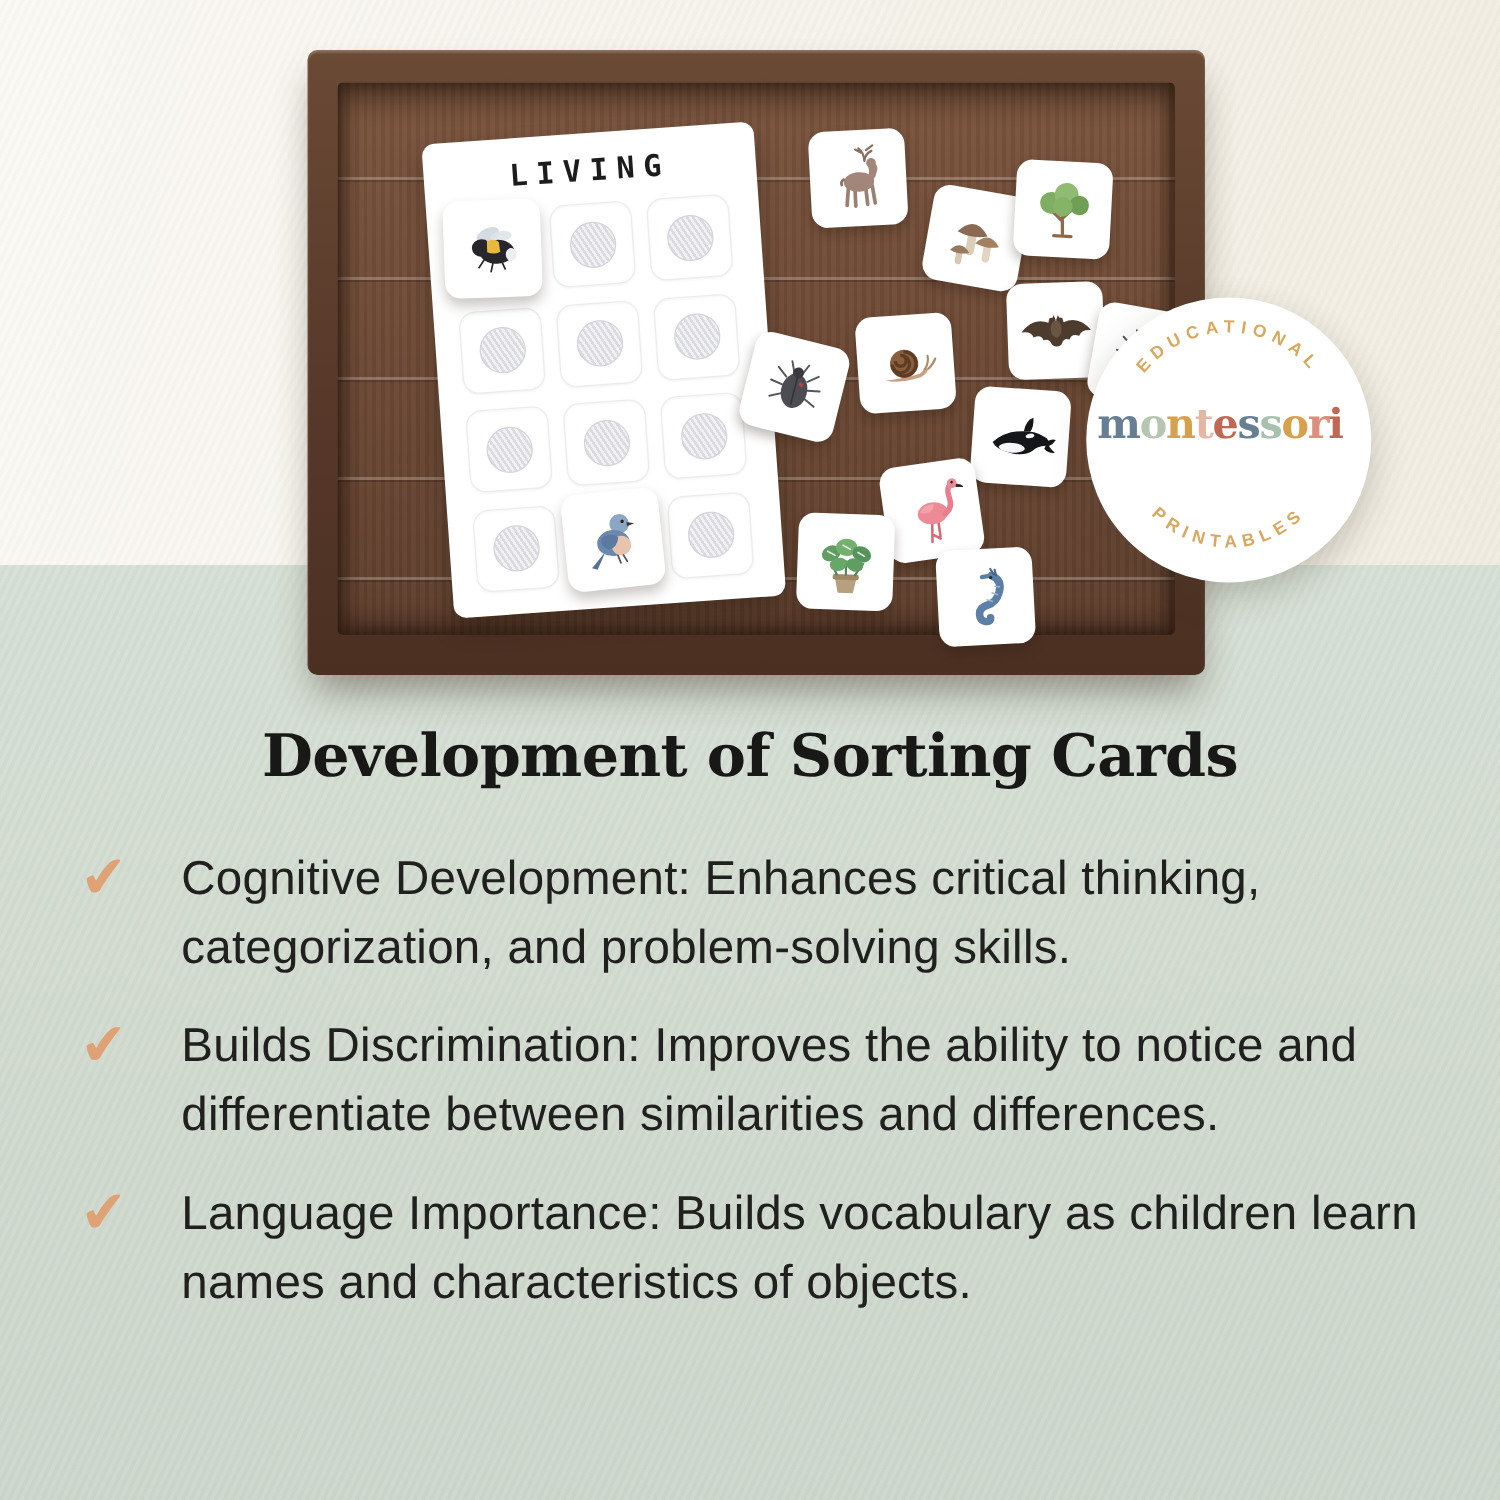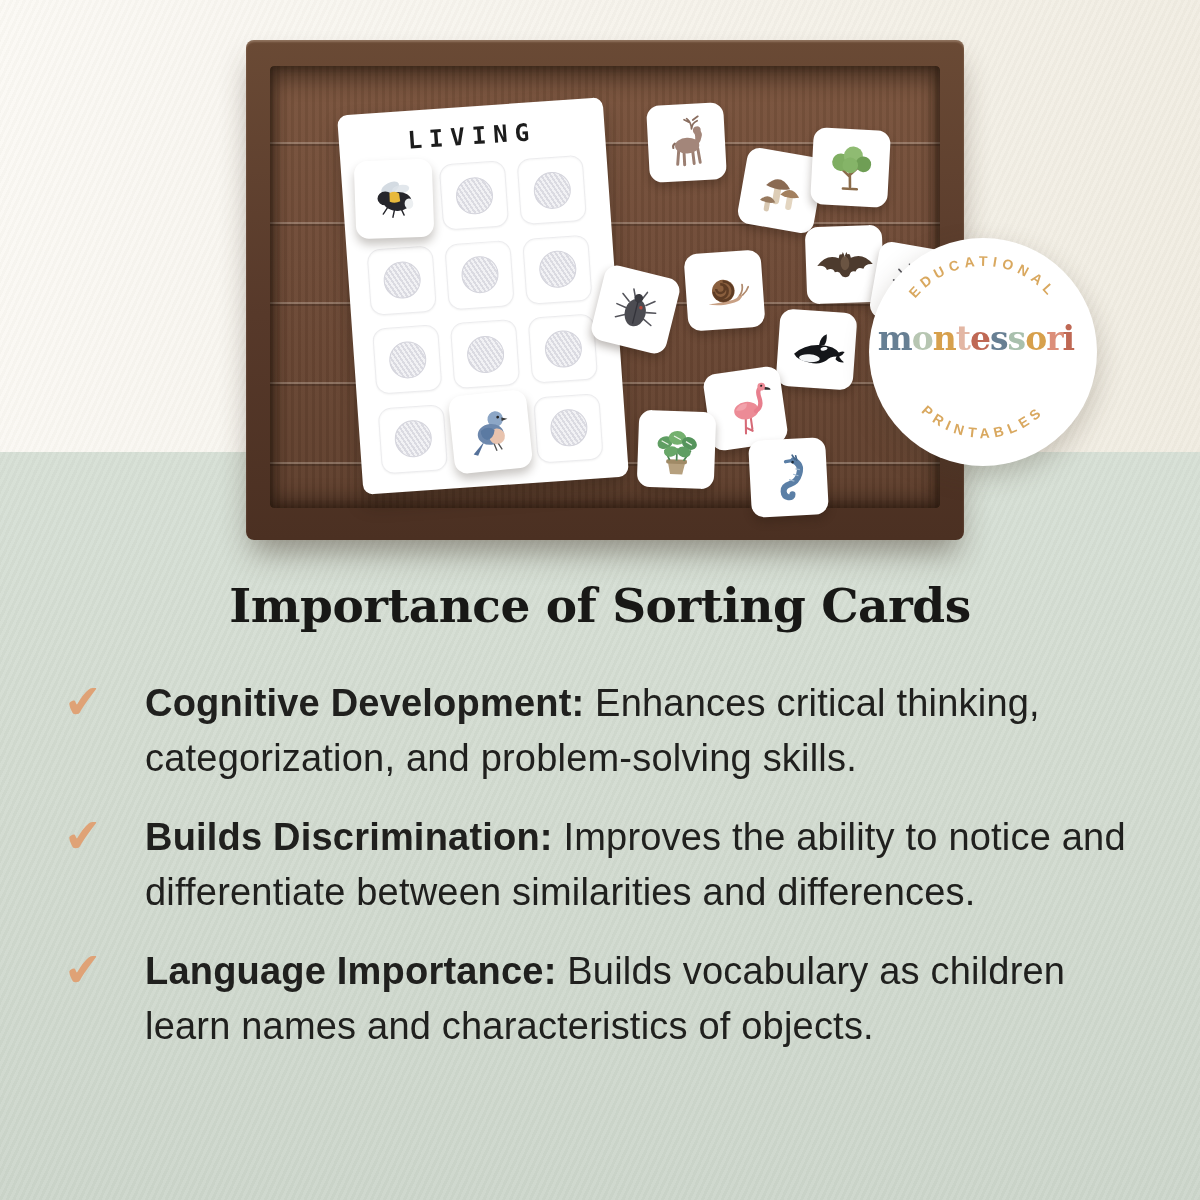--- a/index.html
+++ b/index.html
@@ -110,21 +110,21 @@
     display:grid; grid-template-columns:83px 1fr; align-items:start;
     margin-bottom:24px;
   }
   .check {
     font-family:"DejaVu Sans", sans-serif; font-size:46px; line-height:55px;
     color:#dfa276; transform:rotate(-4deg); transform-origin:left top;
   }
   .bullet-text {
     font-size:38px; line-height:55px; color:#20201e; letter-spacing:0.2px;
   }
-  .bullet-text b { font-weight:bold; }
+  .bullet-text b { font-weight:normal; }
 </style>
 </head>
 <body>
 
 <div class="bg-top"></div>
 <div class="bg-bottom"></div>
 
 <div class="tray">
   <div class="tray-surface"></div>
 </div>
@@ -363,21 +363,21 @@
     </text>
     <text class="arc-text" fill="#d9a85f">
       <textPath href="#arcBottom" startOffset="50%" text-anchor="middle">PRINTABLES</textPath>
     </text>
   </svg>
   <div class="wordmark">
     <div class="line1"><span style="color: rgb(103, 127, 147);">m</span><span style="color: rgb(183, 198, 178);">o</span><span style="color: rgb(215, 160, 76);">n</span><span style="color: rgb(227, 183, 164);">t</span><span style="color: rgb(191, 104, 84);">e</span><span style="color: rgb(103, 127, 147);">s</span><span style="color: rgb(169, 192, 173);">s</span><span style="color: rgb(215, 160, 76);">o</span><span style="color: rgb(220, 143, 122);">r</span><span style="color: rgb(191, 104, 84);">i</span></div>
   </div>
 </div>
 
-<h1 class="headline">Importance of Sorting Cards</h1>
+<h1 class="headline">Development of Sorting Cards</h1>
 
 <ul class="bullets">
   <li>
     <span class="check">✔</span>
     <span class="bullet-text"><b>Cognitive Development:</b><span> Enhances critical thinking, categorization, and problem-solving skills.</span></span>
   </li>
   <li>
     <span class="check">✔</span>
     <span class="bullet-text"><b>Builds Discrimination:</b><span> Improves the ability to notice and differentiate between similarities and differences.</span></span>
   </li>

